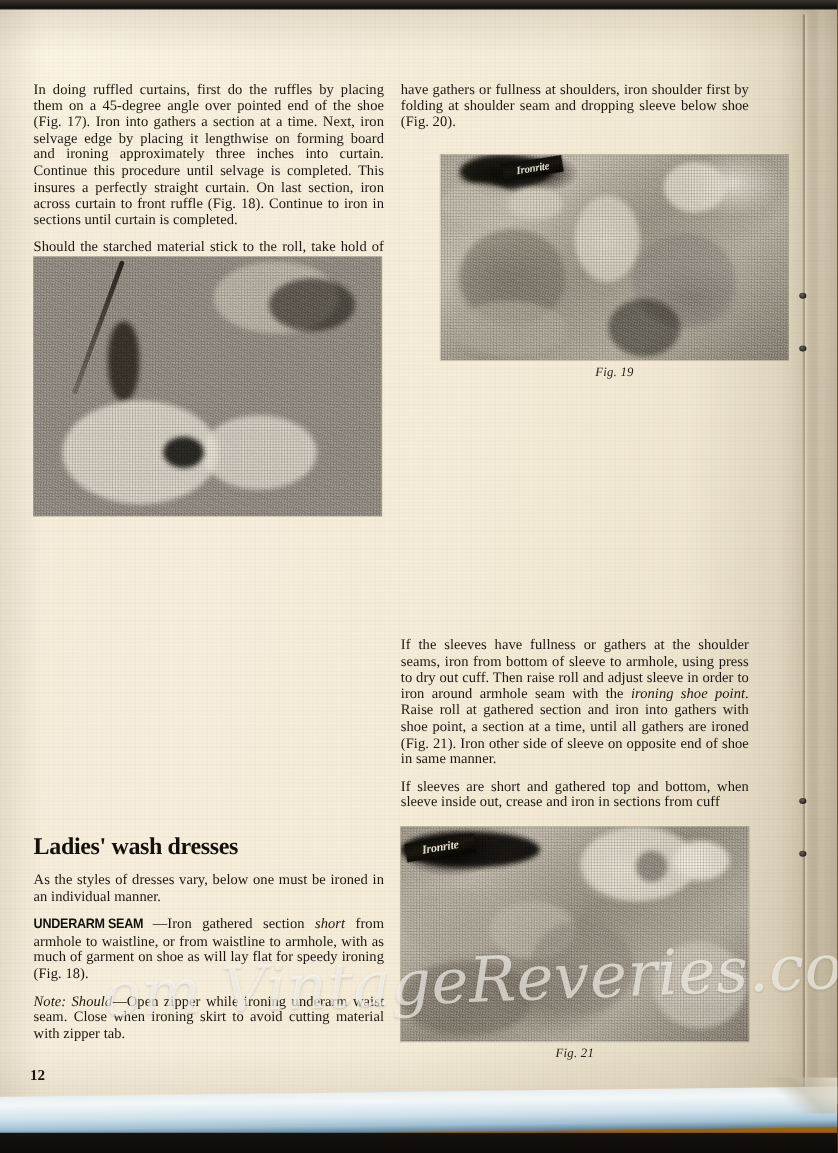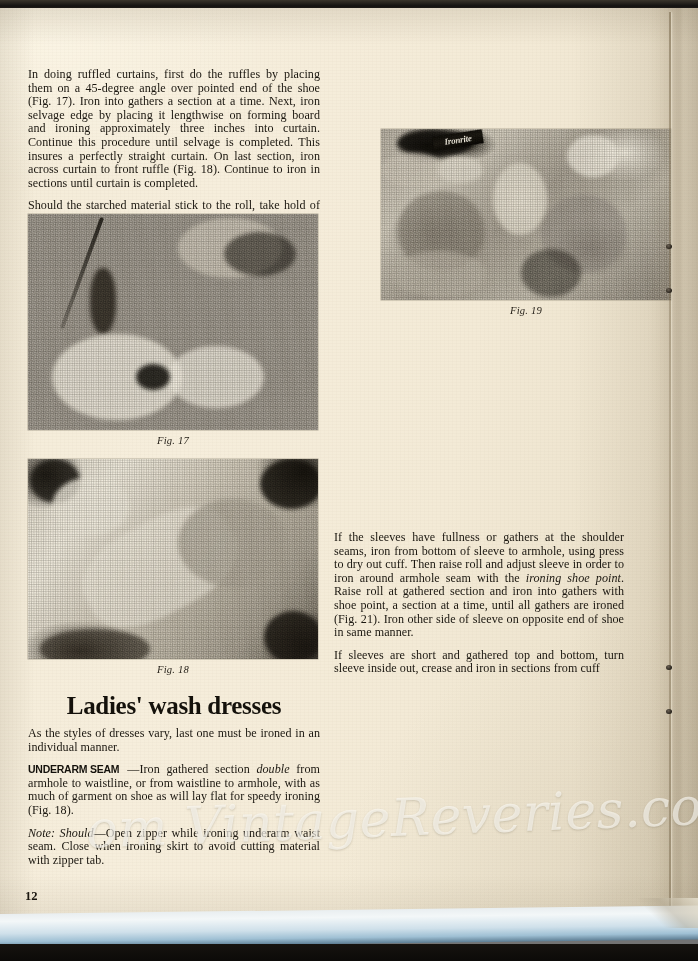--- a/index.html
+++ b/index.html
@@ -7,21 +7,21 @@
     padding: 0;
     background: #0d0c0a;
   }
 
   #page {
     position: relative;
     width: 698px;
     height: 961px;
     overflow: hidden;
     font-family: "Liberation Serif", "DejaVu Serif", serif;
-    background: #737373;
+    background: #a16207;
   }
 
   
   .scan-dark-top {
     position: absolute;
     left: 0; top: 0;
     width: 698px; height: 11px;
     background: linear-gradient(180deg,#3a352c 0%,#141210 55%,#2b2720 100%);
     z-index: 1;
   }
@@ -143,27 +143,26 @@
   }
   p.body:last-child { margin-bottom: 0; }
 
   .tight { margin-bottom: 7px; }
 
   em, .ital { }
 
   
   .section-heading {
     margin: 0 0 7px 0;
-    font-size: 25px;
+    font-size: 20px;
     line-height: 28px;
     font-weight: bold;
     letter-spacing: -0.3px;
     color: #14110b;
     font-family: "Liberation Serif","DejaVu Serif",serif;
-    text-align: center;
   }
 
   .runin {
     font-family: "Liberation Sans","DejaVu Sans",sans-serif;
     font-weight: bold;
     font-size: 11.4px;
     letter-spacing: -0.25px;
     transform: scaleX(0.92);
     display: inline-block;
     transform-origin: left center;
@@ -340,53 +339,42 @@
     <div class="photo ph17" style="height:216px;">
       <div class="strk" style="left:52px; top:0px; width:4px; height:118px; transform:rotate(20deg);"></div>
       <div class="blob" style="left:150px; top:4px; width:104px; height:60px; background:#cdc6b8; opacity:.75;"></div>
       <div class="blob" style="left:196px; top:18px; width:72px; height:44px; background:#1d1a14; opacity:.55;"></div>
       <div class="blob" style="left:62px; top:54px; width:26px; height:66px; background:#2a251d; opacity:.8; border-radius:46%;"></div>
       <div class="blob" style="left:24px; top:120px; width:130px; height:86px; background:#ece7da; opacity:.8;"></div>
       <div class="blob" style="left:140px; top:132px; width:96px; height:62px; background:#f0ebdf; opacity:.7;"></div>
       <div class="blob" style="left:108px; top:150px; width:34px; height:26px; background:#14120d; opacity:.85;"></div>
       <div class="photo-grain"></div>
     </div>
-    <div class="caption">Fig. 17</div>
-  </div>
-
-  <div class="figure" style="left:28px; top:459px; width:290px;">
-    <div class="photo ph18" style="height:200px;">
-      <div class="blob" style="left:2px; top:0px; width:50px; height:44px; background:#23201a; opacity:.85;"></div>
-      <div class="blob" style="left:232px; top:0px; width:62px; height:50px; background:#1c1913; opacity:.85;"></div>
-      <div class="blob" style="left:236px; top:152px; width:58px; height:52px; background:#221e18; opacity:.85;"></div>
-      <div class="blob" style="left:12px; top:170px; width:110px; height:40px; background:#3c362d; opacity:.7;"></div>
-      <div class="blob" style="left:24px; top:18px; width:78px; height:58px; background:#e8e3d6; opacity:.85;"></div>
-      <div class="blob" style="left:52px; top:62px; width:160px; height:92px; background:#ebe6d9; opacity:.6; border-radius:40%; transform:rotate(-28deg);"></div>
-      <div class="blob" style="left:150px; top:40px; width:110px; height:88px; background:#aaa395; opacity:.75;"></div>
-      <div class="photo-grain"></div>
-    </div>
-    <div class="caption">Fig. 18</div>
-  </div>
+  </div>
+
 
   <div class="col col-left" style="top:692px;">
     <h2 class="section-heading">Ladies' wash dresses</h2>
-    <p class="body tight">As the styles of dresses vary, last one must be ironed in an individual manner.</p>
+    <p class="body tight">As the styles of dresses vary, below one must be ironed in an individual manner.</p>
 
     <p class="body tight">
-      <span class="runin">UNDERARM SEAM</span><span>—Iron gathered section </span><em>double</em><span> from armhole to waistline, or from waistline to armhole, with as much of garment on shoe as will lay flat for speedy ironing (Fig. 18).</span>
+      <span class="runin">UNDERARM SEAM</span><span>—Iron gathered section </span><em>short</em><span> from armhole to waistline, or from waistline to armhole, with as much of garment on shoe as will lay flat for speedy ironing (Fig. 18).</span>
     </p>
 
     <p class="body tight">
       <em>Note: Should</em><span>—Open zipper while ironing underarm waist seam. Close when ironing skirt to avoid cutting material with zipper tab.</span>
     </p>
 
   </div>
 
-
-  <div class="figure" style="left:334px; top:129px; width:290px;padding-left:47px;">
+  <div class="col col-right">
+    <p class="body">have gathers or fullness at shoulders, iron shoulder first by folding at shoulder seam and dropping sleeve below shoe (Fig. 20).</p>
+  </div>
+
+  <div class="figure" style="left:320px; top:129px; width:290px;padding-left:47px;">
     <div class="photo ph19" style="height:171px;">
       <div class="blob" style="left:16px; top:0px; width:76px; height:28px; background:#15130f; opacity:.9;"></div>
       <div class="nameplate" style="left:52px; top:4px; width:50px; height:14px;">
         <span style="font-size:9px;">Ironrite</span>
       </div>
       <div class="blob" style="left:0px; top:24px; width:64px; height:34px; background:#cbc4b6; opacity:.8;"></div>
       <div class="blob" style="left:56px; top:28px; width:46px; height:26px; background:#ddd7c9; opacity:.8;"></div>
       <div class="blob" style="left:112px; top:34px; width:54px; height:72px; background:#e2dccd; opacity:.78;"></div>
       <div class="blob" style="left:186px; top:6px; width:52px; height:42px; background:#eae5d8; opacity:.8;"></div>
       <div class="blob" style="left:16px; top:62px; width:88px; height:80px; background:#7e776b; opacity:.55;"></div>
@@ -394,23 +382,41 @@
       <div class="blob" style="left:10px; top:122px; width:96px; height:46px; background:#b9b2a4; opacity:.7;"></div>
       <div class="blob" style="left:140px; top:120px; width:60px; height:48px; background:#1e1b15; opacity:.45;"></div>
       <div class="photo-grain"></div>
     </div>
     <div class="caption">Fig. 19</div>
   </div>
 
 
   <div class="col col-right" style="top:531px;">
     <p class="body"><span>If the sleeves have fullness or gathers at the shoulder seams, iron from bottom of sleeve to armhole, using press to dry out cuff. Then raise roll and adjust sleeve in order to iron around armhole seam with the </span><em>ironing shoe point</em><span>. Raise roll at gathered section and iron into gathers with shoe point, a section at a time, until all gathers are ironed (Fig. 21). Iron other side of sleeve on opposite end of shoe in same manner.</span></p>
-    <p class="body">If sleeves are short and gathered top and bottom, turn sleeve inside out, crease and iron in sections from cuff</p>
-  </div>
-
+    <p class="body">If sleeves are short and gathered top and bottom, when sleeve inside out, crease and iron in sections from cuff</p>
+  </div>
+
+  <div class="figure" style="left:334px; top:689px; width:290px;">
+    <div class="photo ph21" style="height:179px;">
+      <div class="blob" style="left:0px; top:4px; width:116px; height:30px; background:#110f0c; opacity:.92;"></div>
+      <div class="nameplate" style="left:4px; top:10px; width:58px; height:15px;">
+        <span style="font-size:10px;">Ironrite</span>
+      </div>
+      <div class="blob" style="left:150px; top:0px; width:96px; height:62px; background:#e9e4d7; opacity:.82;"></div>
+      <div class="blob" style="left:228px; top:12px; width:46px; height:32px; background:#f2ede1; opacity:.82;"></div>
+      <div class="blob" style="left:196px; top:20px; width:26px; height:26px; background:#7b746a; opacity:.7;"></div>
+      <div class="blob" style="left:0px; top:52px; width:96px; height:54px; background:#b9b2a4; opacity:.75;"></div>
+      <div class="blob" style="left:74px; top:62px; width:72px; height:48px; background:#c8c1b3; opacity:.7;"></div>
+      <div class="blob" style="left:108px; top:78px; width:86px; height:78px; background:#9a9387; opacity:.58;"></div>
+      <div class="blob" style="left:0px; top:112px; width:110px; height:62px; background:#7d766a; opacity:.55;"></div>
+      <div class="blob" style="left:210px; top:96px; width:78px; height:72px; background:#d6d0c3; opacity:.7;"></div>
+      <div class="photo-grain"></div>
+    </div>
+    <div class="caption">Fig. 21</div>
+  </div>
 
   <div class="page-num">12</div>
 
   <div class="paper-shade"></div>
   <div class="gutter"></div>
   <div class="crease"></div>
   <div class="staple s1"></div>
   <div class="staple s2"></div>
   <div class="staple s3"></div>
   <div class="staple s4"></div>

